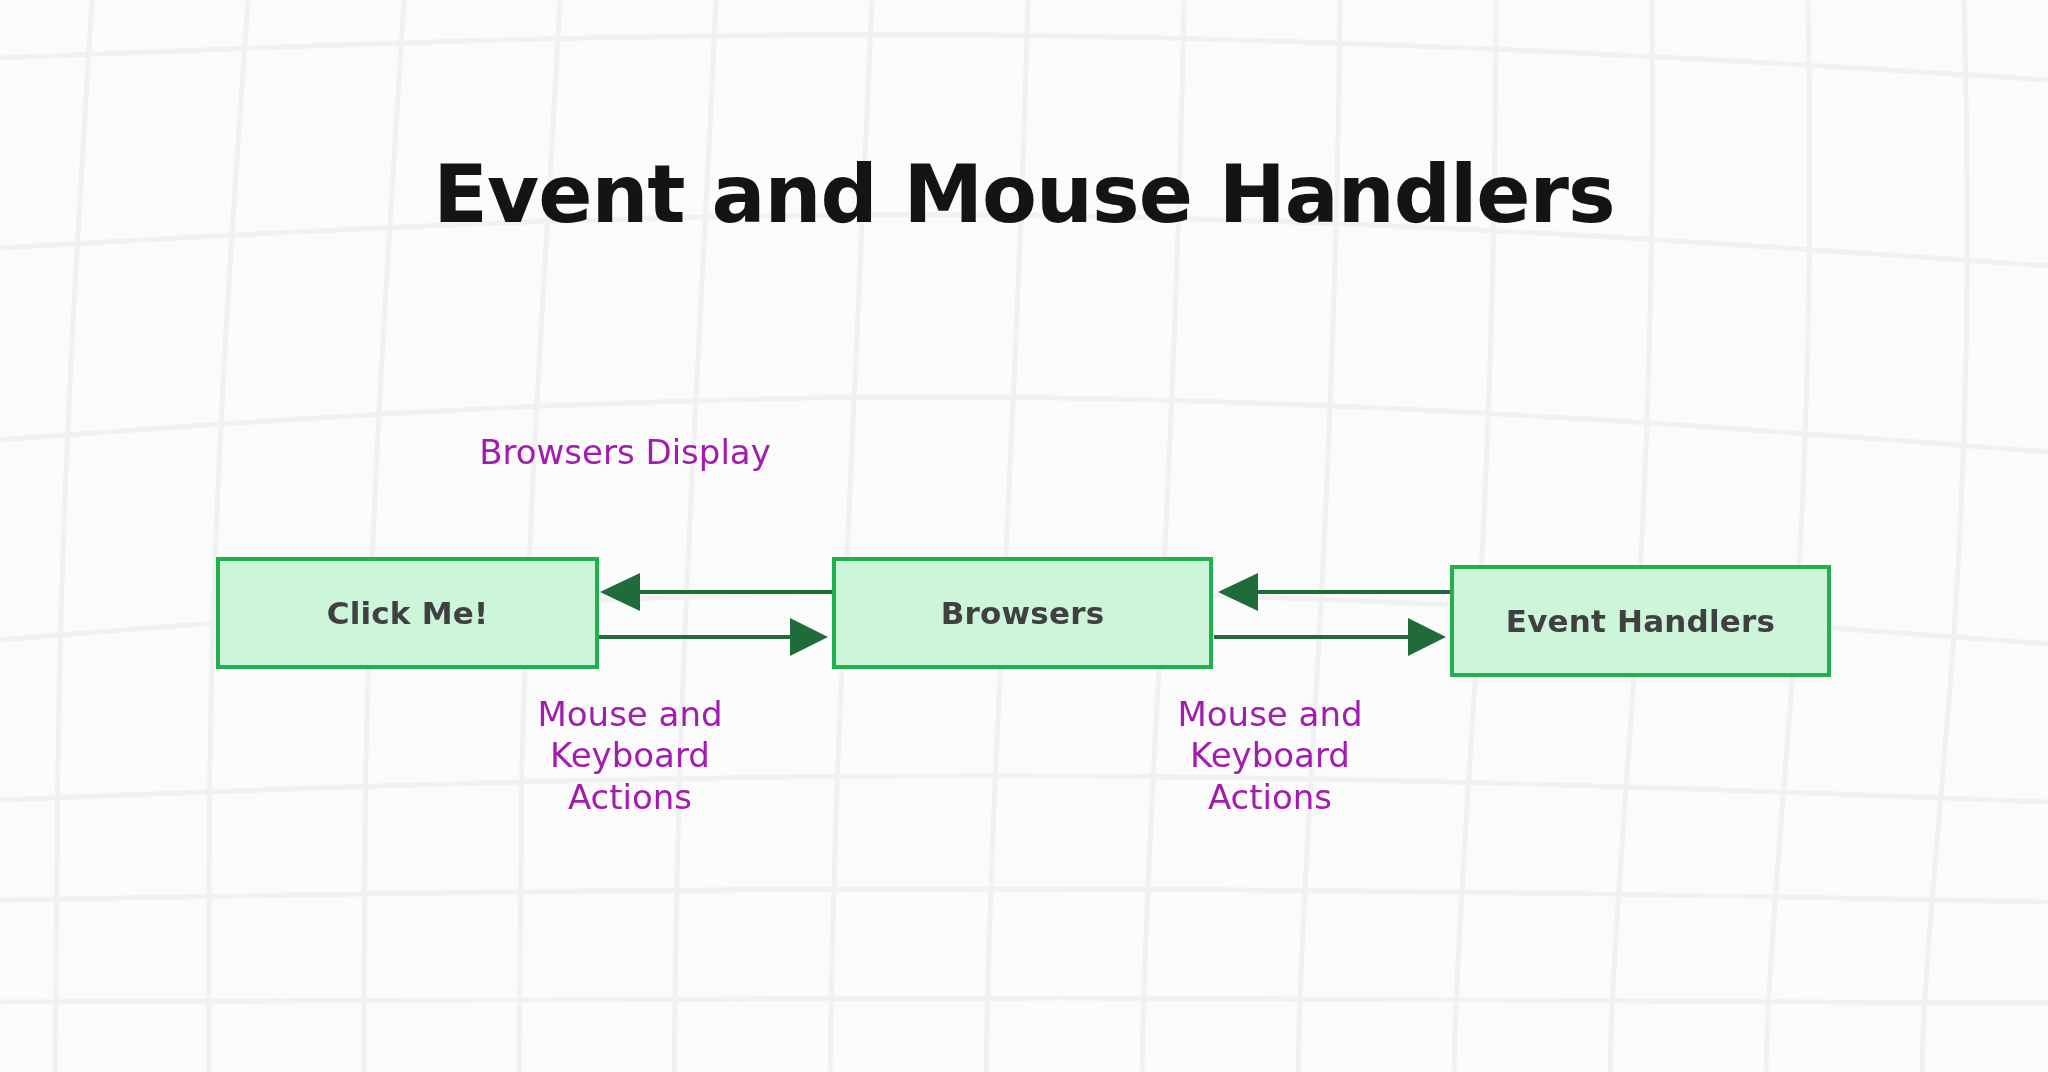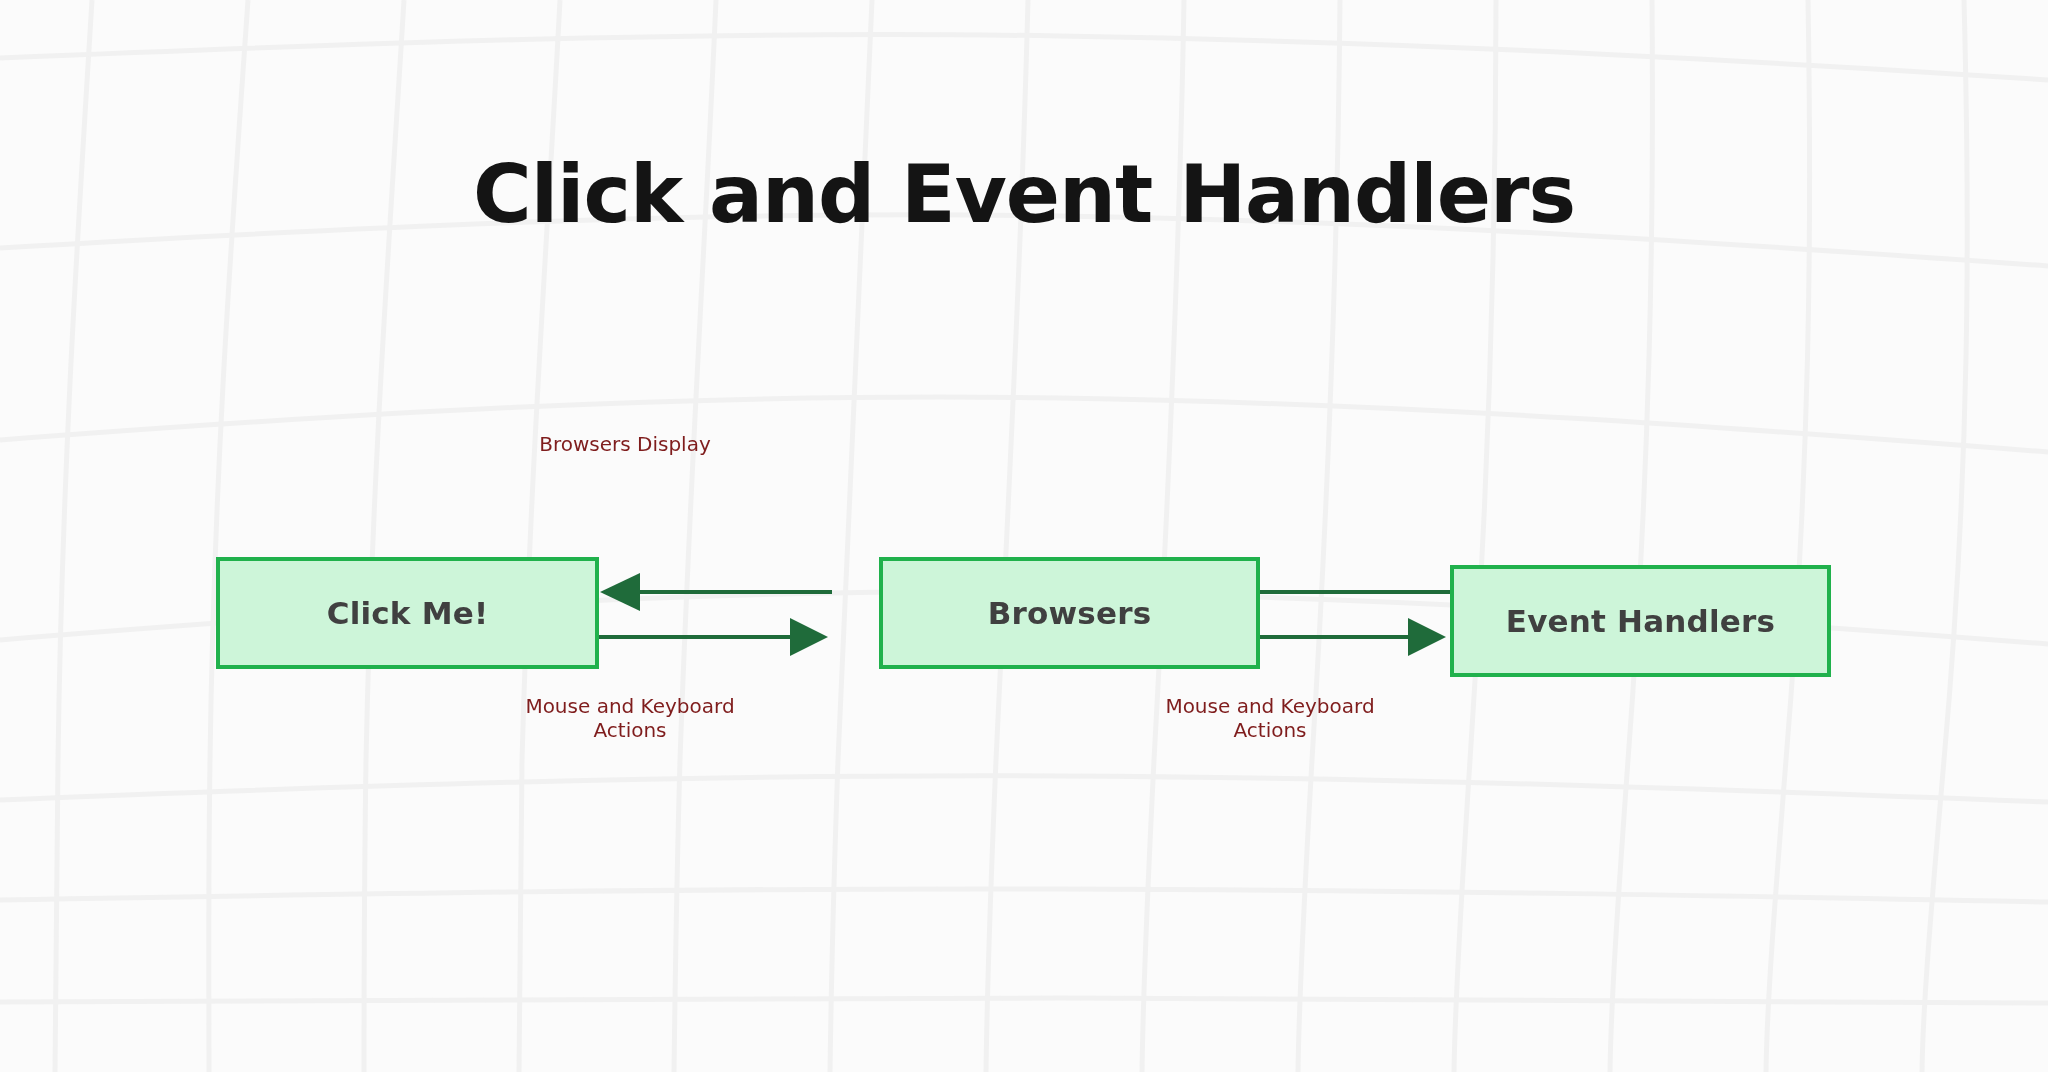--- a/index.html
+++ b/index.html
@@ -71,39 +71,39 @@
   .node-label {
     font-family: "DejaVu Sans", sans-serif;
     font-size: 31px;
     font-weight: 700;
     color: #404040;
     letter-spacing: 0.2px;
     white-space: nowrap;
   }
 
   #box-click-me     { left: 216px;  top: 557px; width: 383px; }
-  #box-browsers     { left: 832px;  top: 557px; width: 381px; margin-left: 47px; }
+  #box-browsers     { left: 832px;  top: 557px; width: 381px; }
   #box-event-handlers { left: 1450px; top: 557px; width: 381px; margin-top: 8px; }
 
   
   #connectors {
     position: absolute;
     inset: 0;
     width: 2048px;
     height: 1072px;
     pointer-events: none;
   }
 
   
   .edge-label {
     position: absolute;
     font-family: "DejaVu Sans", sans-serif;
-    font-size: 20px;
+    font-size: 34px;
     font-weight: 400;
-    color: #7f1d1d;
+    color: #a21caf;
     text-align: center;
     line-height: 1.22;
     white-space: pre-line;
   }
 
   #label-top-left    { left: 470px;  top: 432px; width: 310px; }
   #label-top-right   { left: 1080px; top: 432px; width: 410px; }
   #label-bottom-left { left: 460px;  top: 694px; width: 340px; }
   #label-bottom-right{ left: 1100px; top: 694px; width: 340px; }
 </style>
@@ -133,21 +133,21 @@
       <path d="M 0 58 C 340 44, 700 30, 1060 36 C 1420 42, 1740 60, 2048 80"></path>
       <path d="M 0 248 C 340 228, 700 210, 1060 216 C 1420 222, 1740 244, 2048 266"></path>
       <path d="M 0 440 C 340 414, 700 392, 1060 398 C 1420 404, 1740 428, 2048 452"></path>
       <path d="M 0 640 C 340 612, 700 588, 1060 592 C 1420 598, 1740 620, 2048 644"></path>
       <path d="M 0 800 C 340 786, 700 774, 1060 776 C 1420 778, 1740 790, 2048 802"></path>
       <path d="M 0 900 C 340 894, 700 888, 1060 889 C 1420 890, 1740 896, 2048 902"></path>
       <path d="M 0 1002 C 340 1000, 700 998, 1060 998 C 1420 999, 1740 1001, 2048 1003"></path>
     </g>
   </svg>
 
-  <div id="title">Click and Event Handlers</div>
+  <div id="title">Event and Mouse Handlers</div>
 
   <div id="diagram">
 
     <svg id="connectors" viewBox="0 0 2048 1072" xmlns="http://www.w3.org/2000/svg" aria-hidden="true">
       <g stroke="#1f6b3a" stroke-width="4" fill="#1f6b3a">
 
         <line x1="832" y1="592" x2="628" y2="592"></line>
         <polygon points="600,592 640,573 640,611" stroke="none"></polygon>
 
         <line x1="599" y1="637" x2="796" y2="637"></line>

